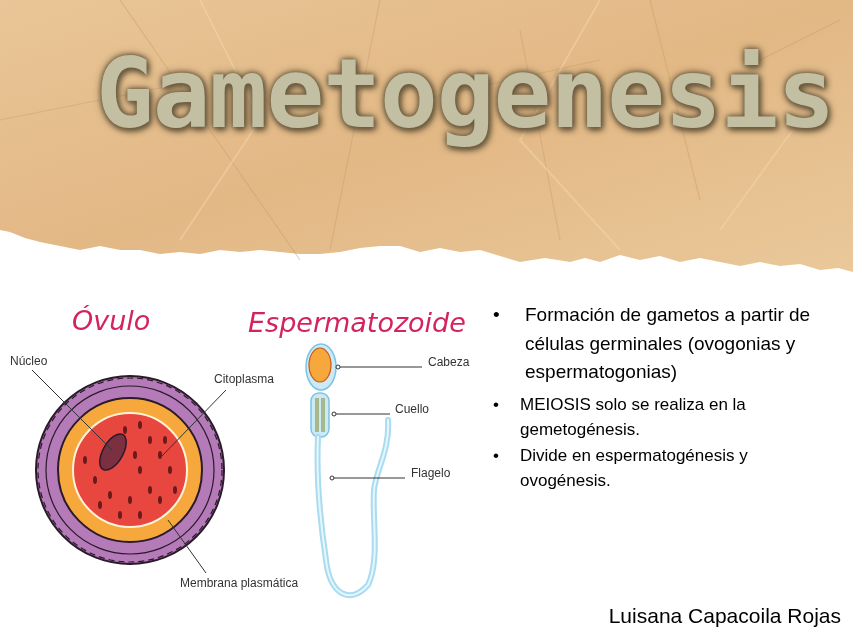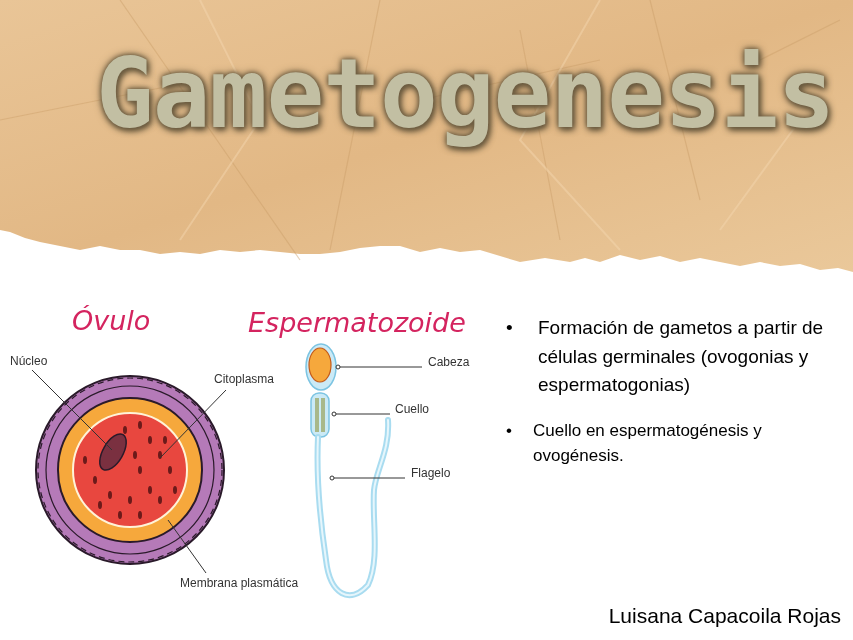--- a/index.html
+++ b/index.html
@@ -3,21 +3,21 @@
 <meta charset="utf-8">
 <style>
   html, body { margin:0; padding:0; }
   body { width:853px; height:640px; position:relative; overflow:hidden; background:#ffffff; font-family:"Liberation Sans", sans-serif; }
   .paper { position:absolute; left:0; top:0; width:853px; height:300px; }
   .title { position:absolute; left:96px; top:44px; width:760px; font-family:"DejaVu Sans Mono", monospace; font-weight:bold; font-size:96px; line-height:100px; letter-spacing:-1px; color:#c2bfa3; text-shadow: 0 0 4px #6f5f43, 0 0 8px #6f5f43, 2px 3px 6px #5a4c34; word-break:break-all; }
   .diagram { position:absolute; left:0; top:280px; width:480px; height:340px; }
   .lbl { font-family:"Liberation Sans", sans-serif; fill:#333; font-size:12px; }
   .heading { font-family:"DejaVu Sans", sans-serif; fill:#d4245f; font-size:27px; font-style:italic; }
   .bullets { position:absolute; left:484px; top:296px; width:360px; color:#000; }
-  .bullets ul { list-style:none; margin:18px; padding:0; }
+  .bullets ul { list-style:none; margin:5px; padding:0; }
   .bullets li { position:relative; padding-left:36px; }
   .bullets li::before { content:"•"; position:absolute; left:4px; top:0; }
   .big li { font-size:19px; line-height:28.5px; }
   .small li { font-size:17px; line-height:25.5px; padding-left:31px; }
   .author { position:absolute; right:12px; top:604px; font-size:21px; color:#000;text-align:right; }
 </style>
 </head>
 <body>
 
 <svg class="paper" viewBox="0 0 853 300" width="853" height="300">
@@ -98,17 +98,18 @@
   <circle cx="332" cy="478" r="2" fill="#fff" stroke="#333"></circle>
   <line x1="334" y1="478" x2="405" y2="478" stroke="#333" stroke-width="1"></line>
   <text class="lbl" x="411" y="477">Flagelo</text>
 </svg>
 
 <div class="bullets">
   <ul class="big">
     <li>Formación de gametos a partir de células germinales (ovogonias y espermatogonias)</li>
   </ul>
   <ul class="small">
-    <li>Cuello en espermatogénesis y ovogénesis.</li>
+    <li>MEIOSIS solo se realiza en la gemetogénesis.</li>
+    <li>Divide en espermatogénesis y ovogénesis.</li>
   </ul>
 </div>
 
 <div class="author">Luisana Capacoila Rojas</div>
 
 </body></html>

